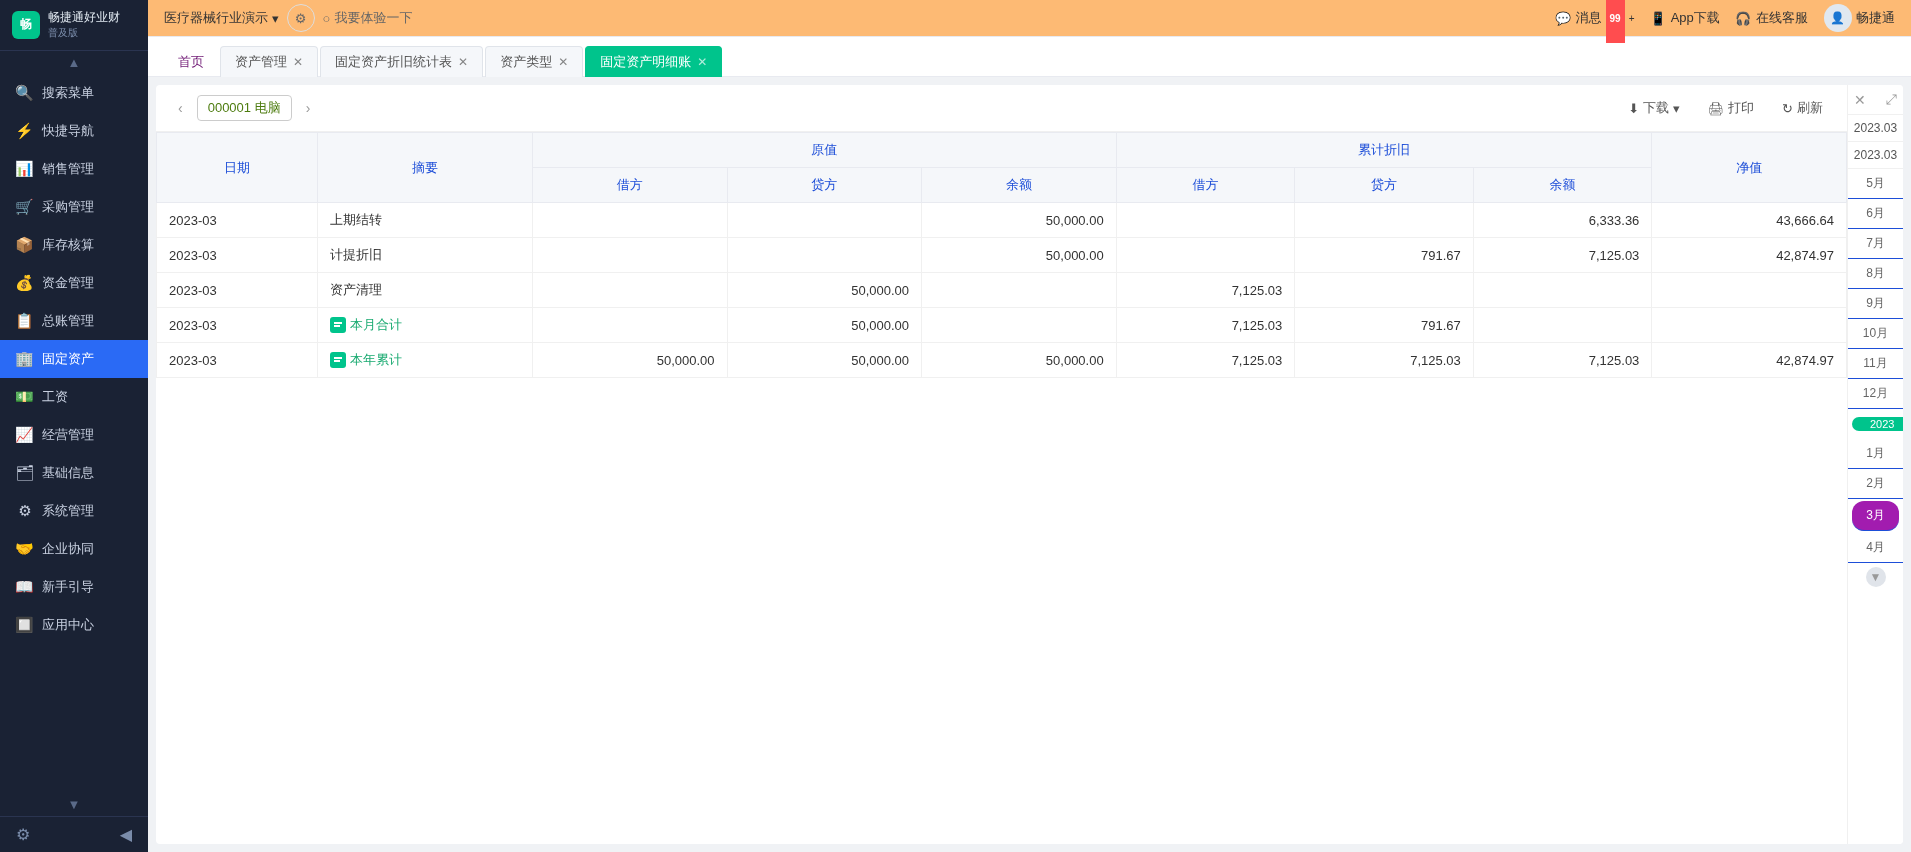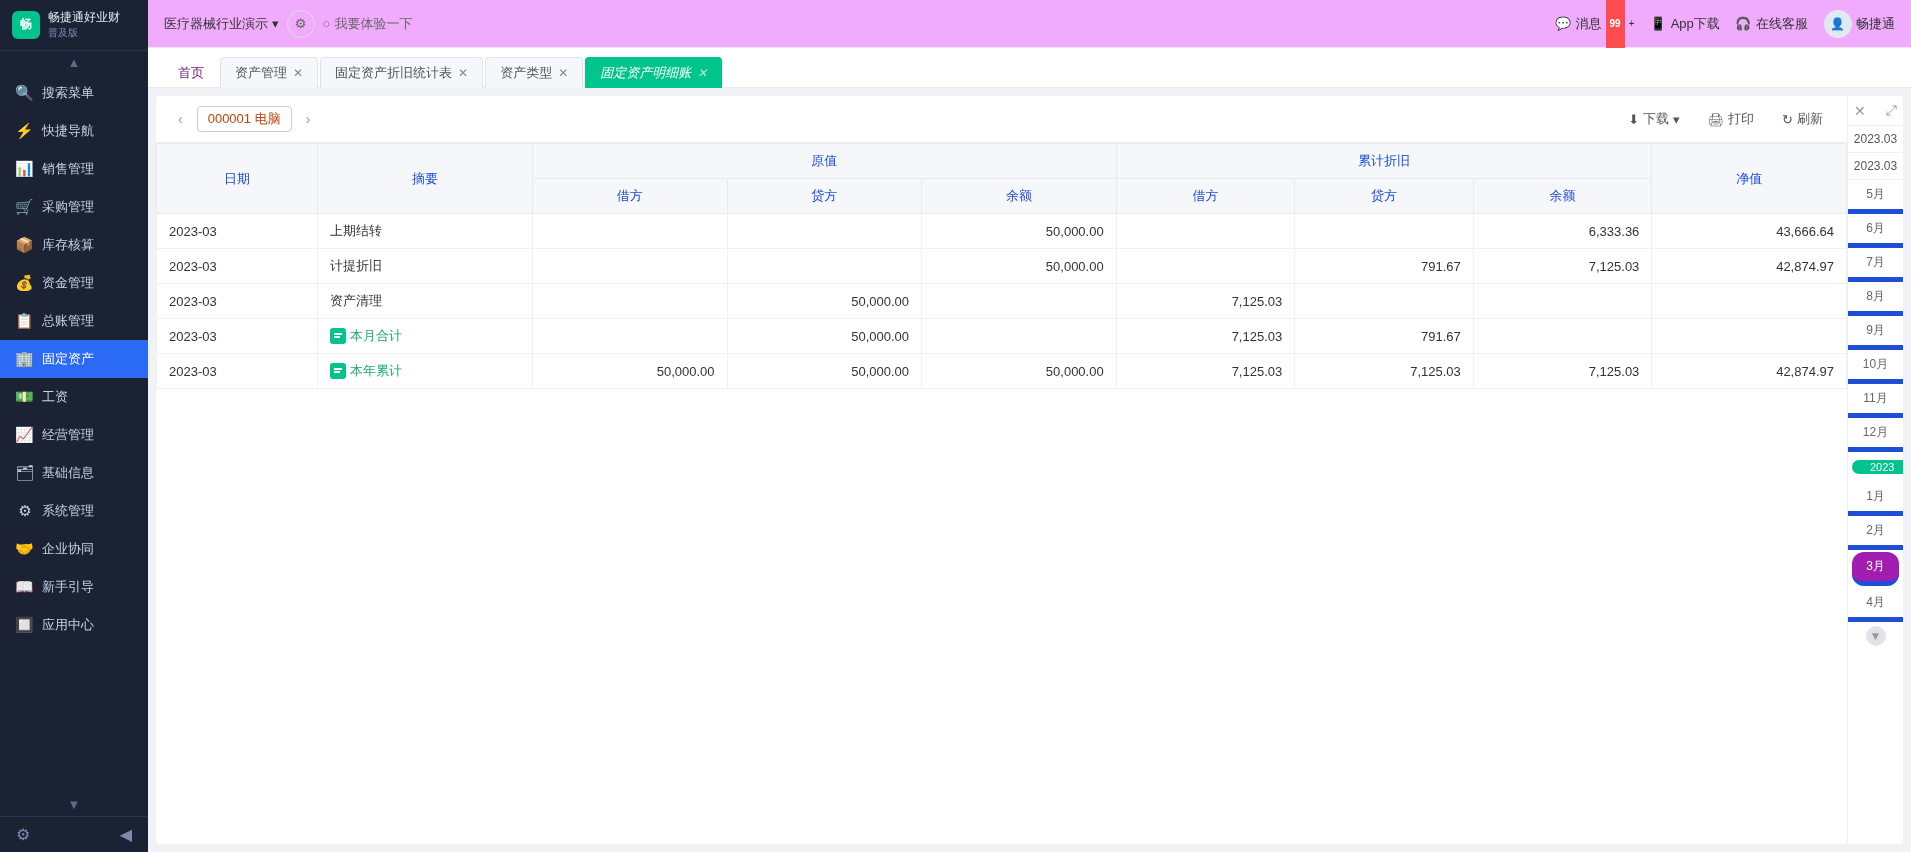--- a/index.html
+++ b/index.html
@@ -59,22 +59,22 @@
     .main {
       flex: 1;
       display: flex;
       flex-direction: column;
       background: #f0f2f5;
       overflow: hidden;
     }
 
     
     .topbar {
-      background: #f0abfc;
-      height: 48px;
+      background: #fdba74;
+      height: 37px;
       display: flex; align-items: center; justify-content: space-between;
       padding: 0 16px;
       border-bottom: 1px solid #e8eaf0;
       flex-shrink: 0;
     }
     .topbar-left { display: flex; align-items: center; gap: 8px; }
     .topbar-company { font-size: 13px; color: #333; display: flex; align-items: center; gap: 4px; cursor: pointer; }
     .topbar-settings { width: 28px; height: 28px; border-radius: 50%; border: 1px solid #ddd; display: flex; align-items: center; justify-content: center; cursor: pointer; color: #666; }
     .topbar-trial { display: flex; align-items: center; gap: 4px; color: #666; font-size: 13px; }
     .topbar-right { display: flex; align-items: center; gap: 16px; }
@@ -93,21 +93,21 @@
       gap: 2px;
       flex-shrink: 0;
     }
     .tab {
       padding: 6px 14px; border-radius: 4px 4px 0 0;
       font-size: 13px; cursor: pointer; color: #555;
       display: flex; align-items: center; gap: 6px;
       background: #f5f7fa; border: 1px solid #e0e4ea; border-bottom: none;
       margin-bottom: -1px;
     }
-    .tab.active { background: #00c48c; color: white; border-color: #00c48c; font-style: italic; }
+    .tab.active { background: #00c48c; color: white; border-color: #00c48c; }
     .tab-close { font-size: 12px; opacity: 0.7; }
     .tab-home { background: transparent; border: none; color: #701a75; }
 
     
     .content {
       flex: 1; display: flex; flex-direction: row; overflow: hidden;
       background: white;
       margin: 8px; border-radius: 4px;
     }
 
@@ -120,21 +120,21 @@
     
     .panel-toolbar {
       display: flex; align-items: center; justify-content: space-between;
       padding: 10px 16px; border-bottom: 1px solid #f0f0f0;
       flex-shrink: 0;
     }
     .panel-toolbar-left { display: flex; align-items: center; gap: 8px; }
     .nav-arrow { cursor: pointer; color: #999; font-size: 14px; padding: 2px 6px; }
     .asset-tag {
       border: 1px solid #ccc; border-radius: 4px;
-      padding: 3px 10px; font-size: 13px; color: #c2410c;
+      padding: 3px 10px; font-size: 13px; color: #4d7c0f;
       background: white;
     }
     .panel-toolbar-right { display: flex; align-items: center; gap: 12px; }
     .toolbar-btn {
       display: flex; align-items: center; gap: 4px;
       color: #555; font-size: 13px; cursor: pointer; padding: 4px 8px;
       border-radius: 4px;
     }
 
     
@@ -165,21 +165,21 @@
     .timeline-header-row {
       padding: 6px 4px; font-size: 12px; color: #555; text-align: center;
       border-bottom: 1px solid #f0f0f0;
       white-space: nowrap;
     }
     .timeline-close { display: flex; align-items: center; justify-content: space-between; padding: 6px 6px; border-bottom: 1px solid #f0f0f0; }
     .timeline-close-btn { cursor: pointer; color: #999; font-size: 14px; }
     .timeline-expand-btn { cursor: pointer; color: #999; font-size: 14px; }
     .timeline-item {
       padding: 6px 4px; font-size: 12px; color: #666; text-align: center;
-      cursor: pointer; border-bottom: 5px solid #1d4ed8;
+      cursor: pointer; border-bottom: 1px solid #1d4ed8;
     }
     .timeline-item.active { background: #a21caf; color: white; border-radius: 12px; margin: 2px 4px; }
     .timeline-year {
       font-size: 11px; background: #00c48c; color: white;
       border-radius: 10px; padding: 1px 18px; margin: 4px auto;
       display: inline-block;
     }
     .arrow-circle { width: 20px; height: 20px; border-radius: 50%; background: #e0e4ea; display: flex; align-items: center; justify-content: center; color: #999; font-size: 12px; cursor: pointer; margin: 4px auto; }
   </style>
 </head>

